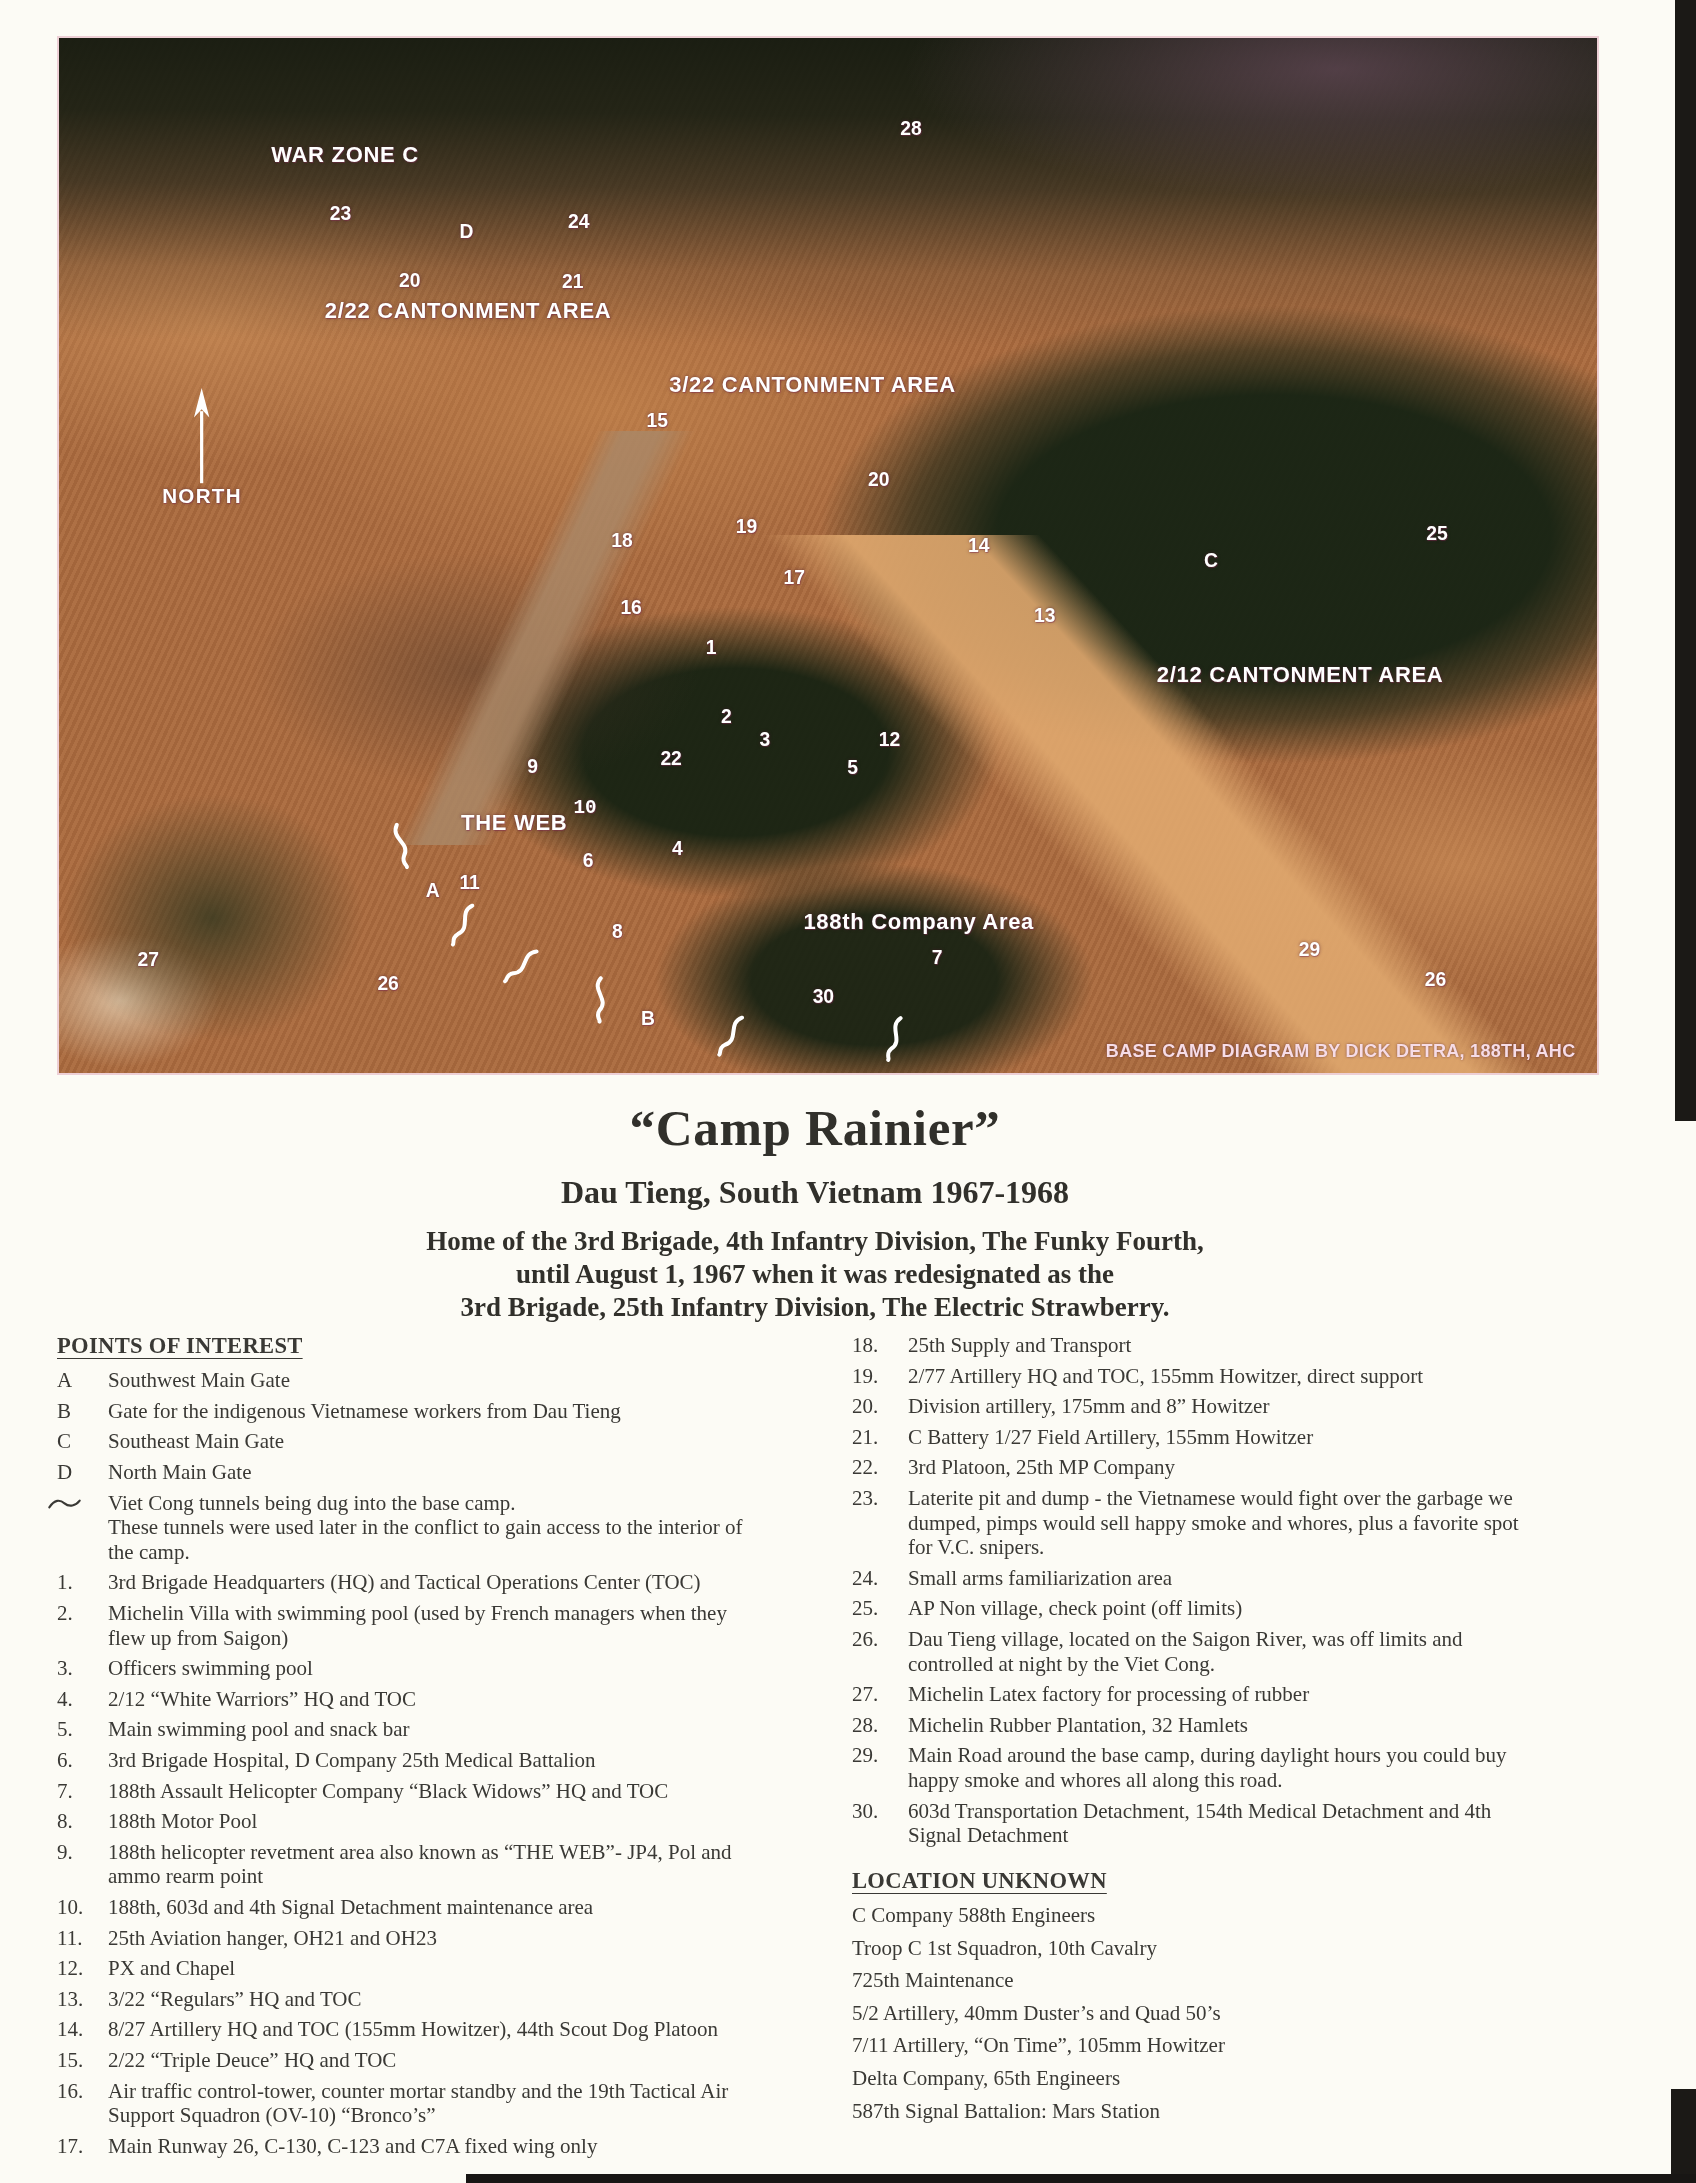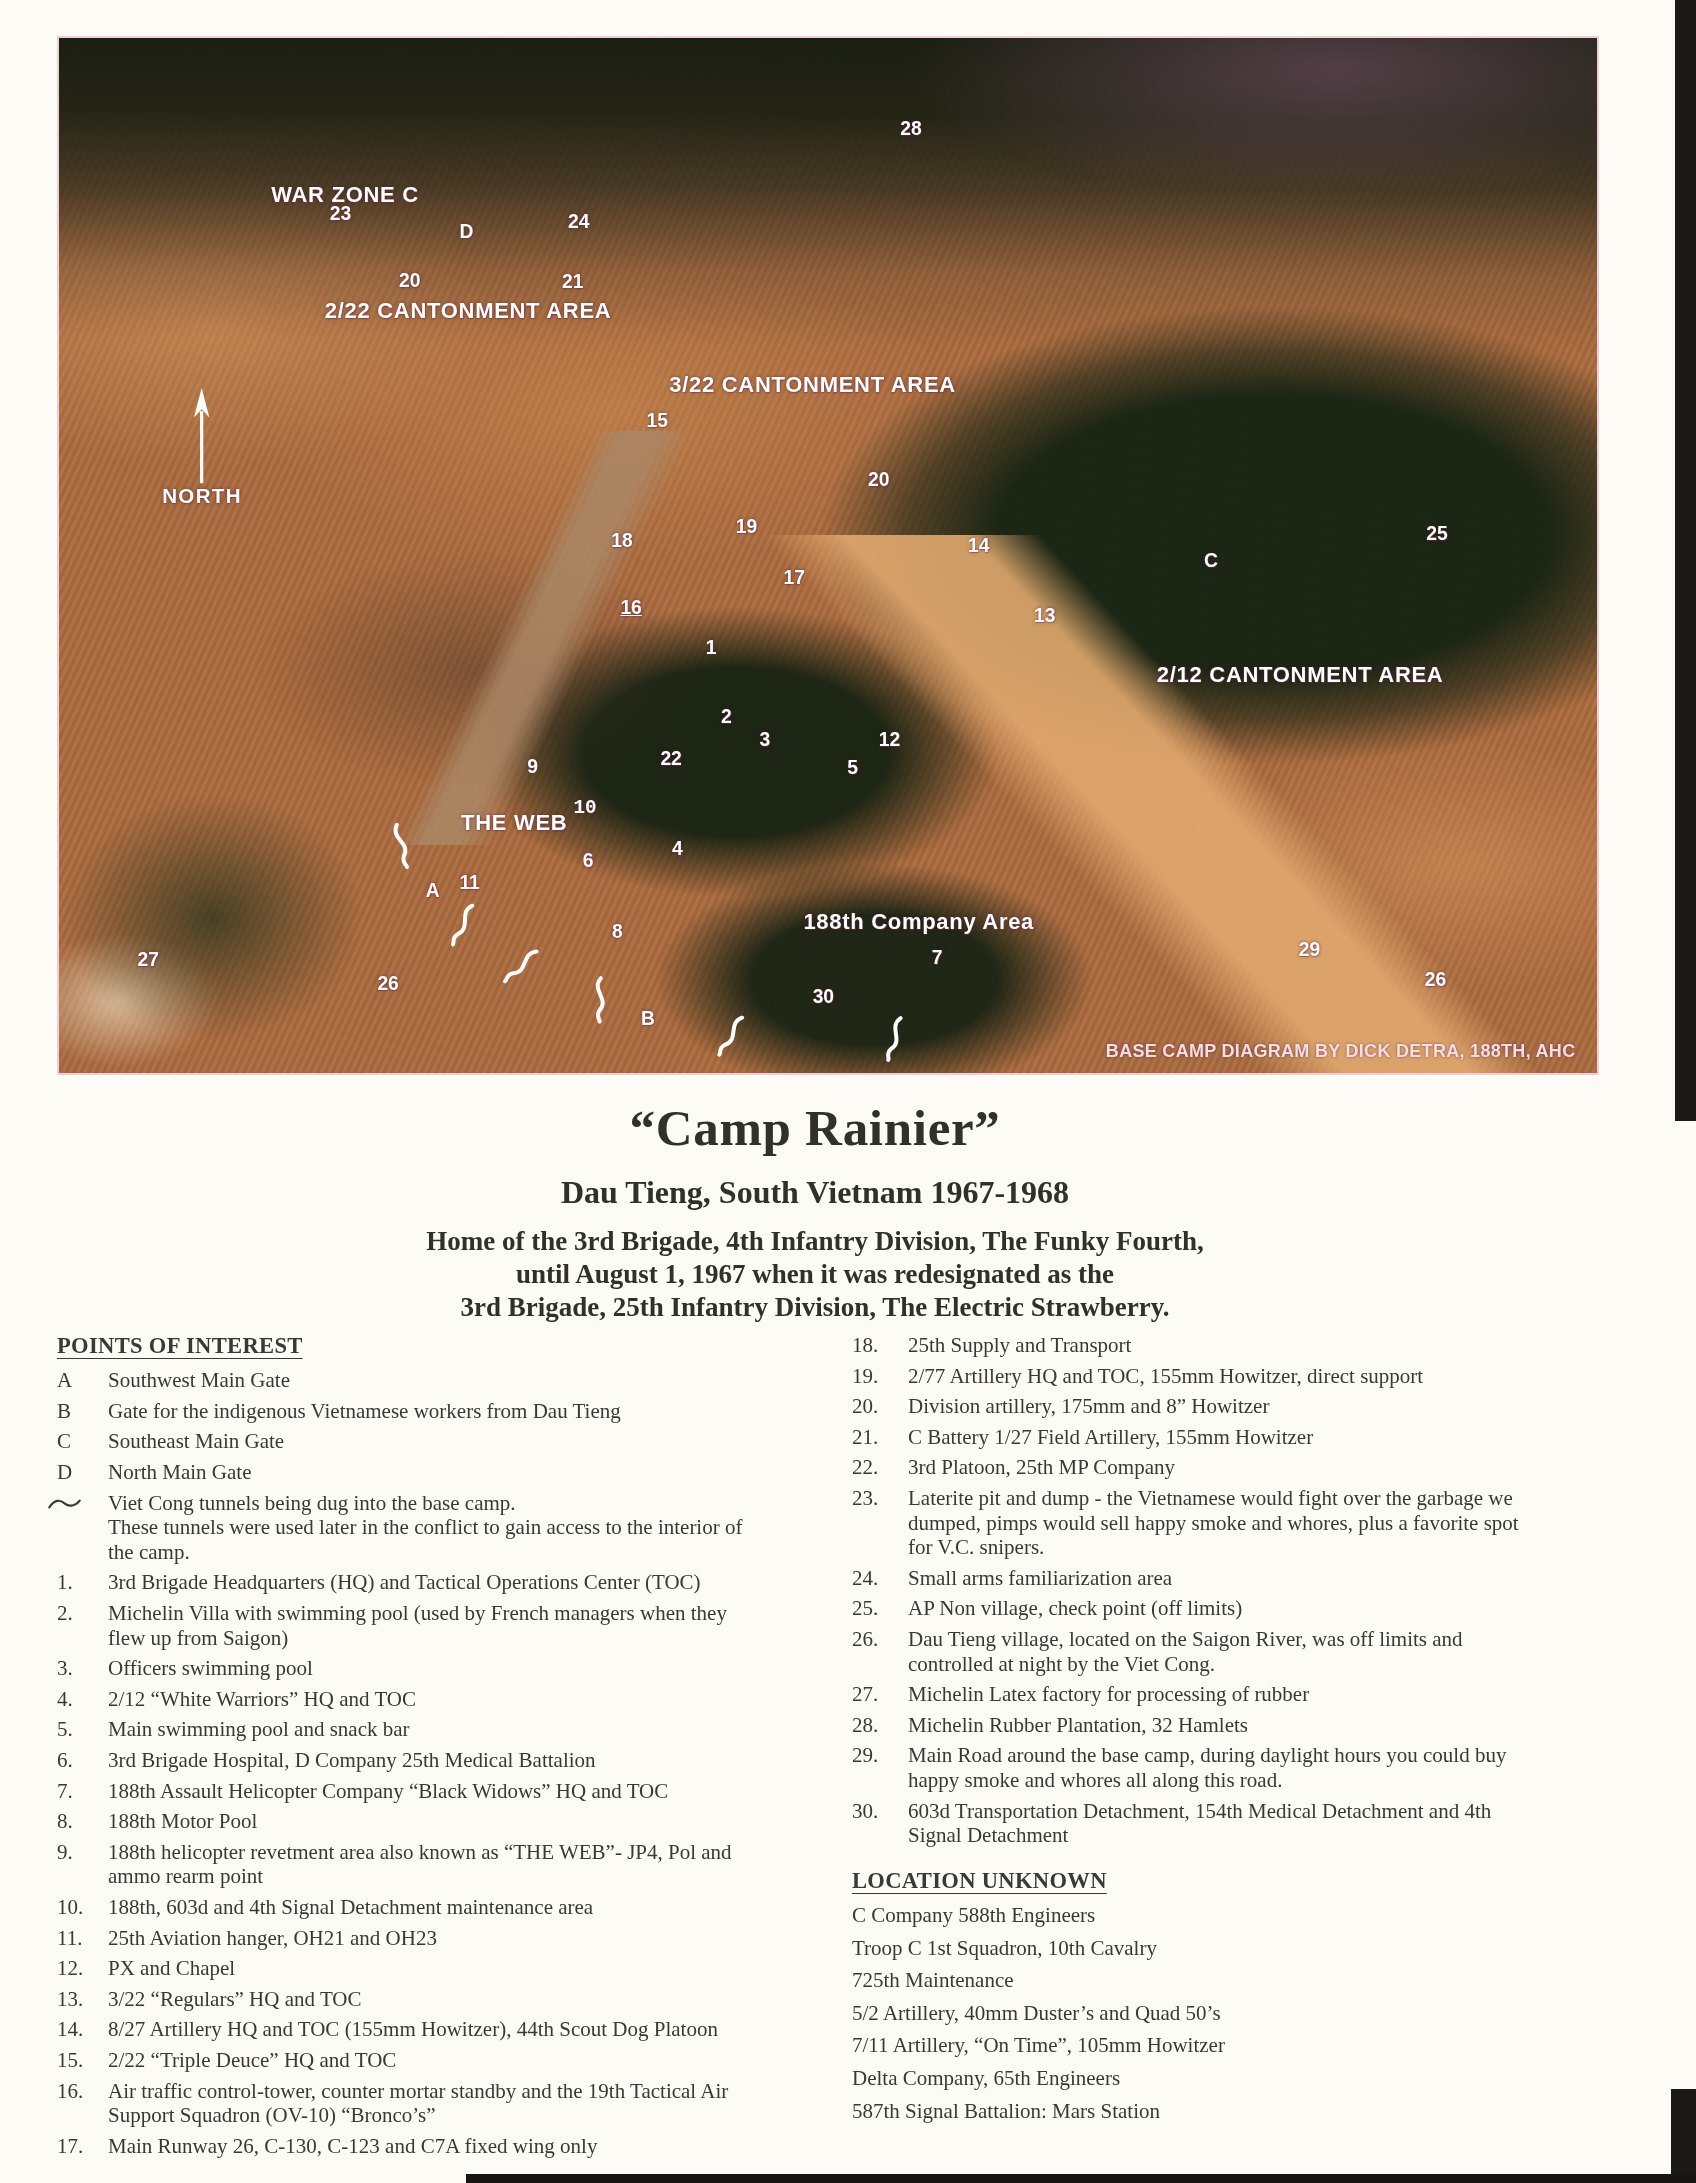--- a/index.html
+++ b/index.html
@@ -86,41 +86,41 @@
   .unk{font-size:21px;line-height:24.6px;margin-bottom:8px;white-space:pre-line;}
   .marker svg{margin-top:5.3px;margin-left:-9.3px;}
 </style>
 </head>
 <body>
 
 <div>
 
   <div class="photo">
     <div id="photo-labels">
-        <span class="lbl area" style="left: 18.6%; top: 11.3%; margin-top: 40px;">WAR ZONE C</span>
+        <span class="lbl area" style="left: 18.6%; top: 11.3%;">WAR ZONE C</span>
         <span class="lbl area" style="left: 26.6%; top: 26.4%;">2/22 CANTONMENT AREA</span>
         <span class="lbl area" style="left: 49%; top: 33.5%;">3/22 CANTONMENT AREA</span>
         <span class="lbl area" style="left: 80.7%; top: 61.5%;">2/12 CANTONMENT AREA</span>
         <span class="lbl area" style="left: 29.6%; top: 75.8%; text-align: right;">THE WEB</span>
         <span class="lbl area" style="left: 55.9%; top: 85.4%;">188th Company Area</span>
         <span class="lbl num" style="left: 55.4%; top: 8.8%;">28</span>
         <span class="lbl num" style="left: 18.3%; top: 17%;">23</span>
         <span class="lbl num" style="left: 26.5%; top: 18.7%;">D</span>
         <span class="lbl num" style="left: 33.8%; top: 17.8%;">24</span>
         <span class="lbl num" style="left: 22.8%; top: 23.5%;">20</span>
         <span class="lbl num" style="left: 33.4%; top: 23.6%;">21</span>
         <span class="lbl num" style="left: 38.9%; top: 37%;">15</span>
         <span class="lbl num" style="left: 53.3%; top: 42.7%;">20</span>
         <span class="lbl num" style="left: 89.6%; top: 47.9%;">25</span>
         <span class="lbl num" style="left: 44.7%; top: 47.2%;">19</span>
         <span class="lbl num" style="left: 36.6%; top: 48.6%;">18</span>
         <span class="lbl num" style="left: 59.8%; top: 49.1%;">14</span>
         <span class="lbl num" style="left: 74.9%; top: 50.5%;">C</span>
         <span class="lbl num" style="left: 47.8%; top: 52.2%;">17</span>
-        <span class="lbl num" style="left: 37.2%; top: 55.1%; text-decoration: underline;">16</span>
+        <span class="lbl num" style="left: 37.2%; top: 55.1%;">16</span>
         <span class="lbl num" style="left: 64.1%; top: 55.8%;">13</span>
         <span class="lbl num" style="left: 42.4%; top: 58.9%;">1</span>
         <span class="lbl num" style="left: 43.4%; top: 65.6%;">2</span>
         <span class="lbl num" style="left: 45.9%; top: 67.8%;">3</span>
         <span class="lbl num" style="left: 54%; top: 67.8%;">12</span>
         <span class="lbl num" style="left: 39.8%; top: 69.7%;">22</span>
         <span class="lbl num" style="left: 51.6%; top: 70.5%;">5</span>
         <span class="lbl num" style="left: 30.8%; top: 70.4%;">9</span>
         <span class="lbl num" style="left: 34.2%; top: 74.4%; font-family: Liberation Mono, monospace;">10</span>
         <span class="lbl num" style="left: 40.2%; top: 78.4%;">4</span>

